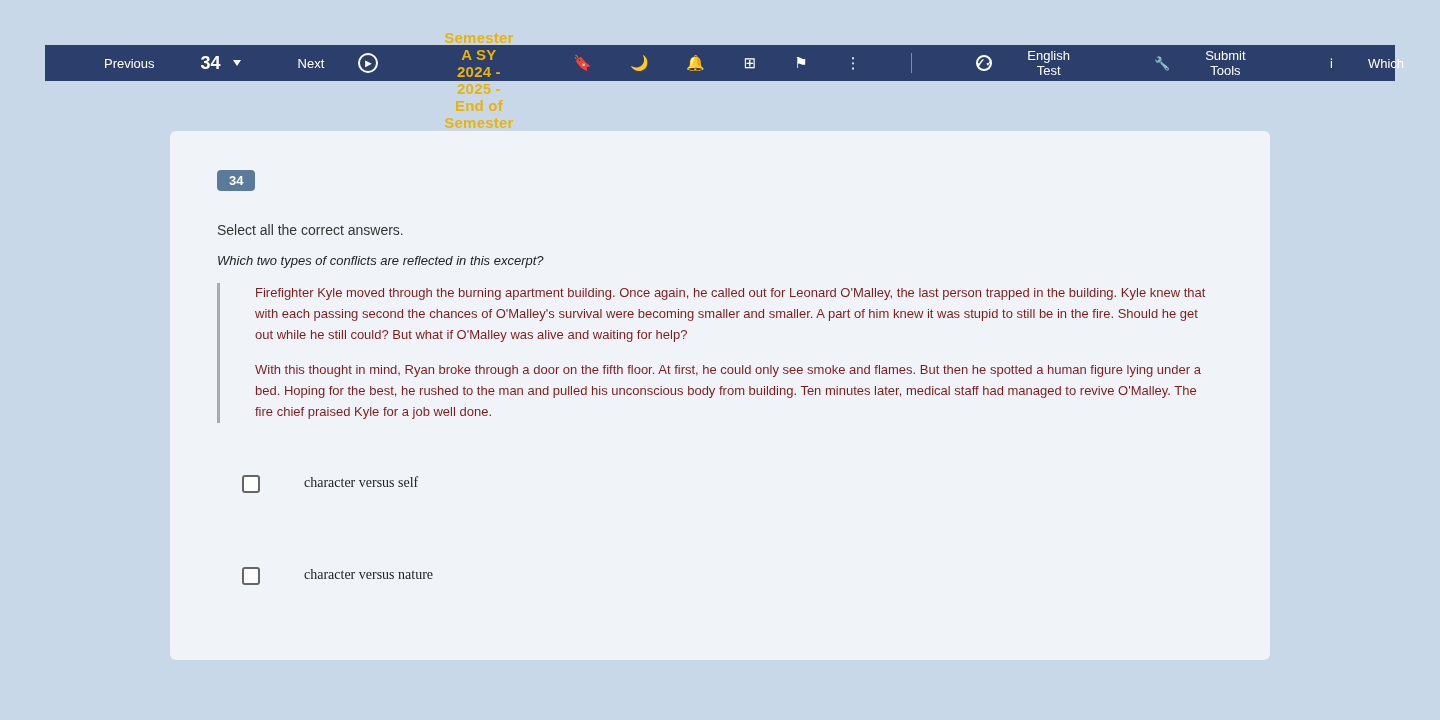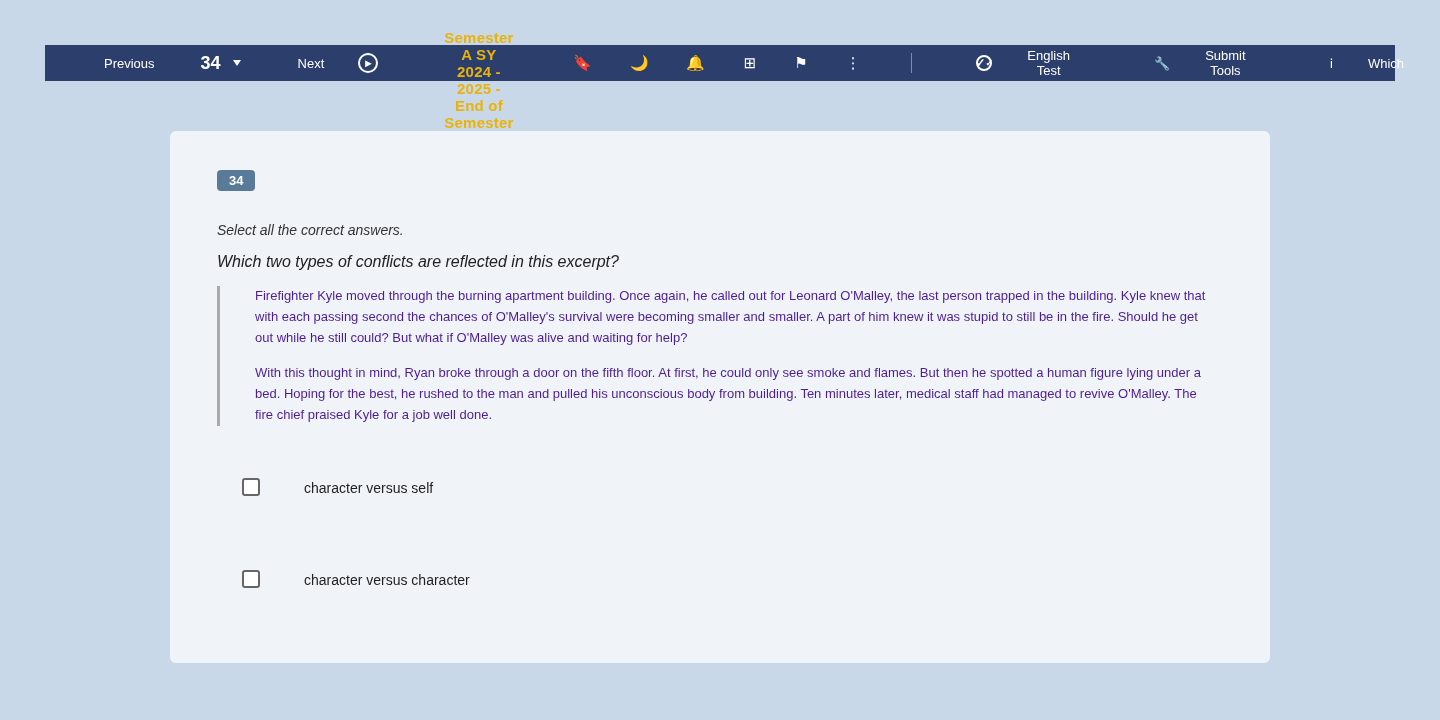--- a/index.html
+++ b/index.html
@@ -142,55 +142,55 @@
       font-weight: bold;
       padding: 3px 12px;
       border-radius: 4px;
       display: inline-block;
       margin-bottom: 16px;
     }
     .instruction-text {
       font-size: 14px;
       color: #333;
       margin-bottom: 12px;
-      font-style: italic;
     }
     .question-text {
-      font-size: 16px;
+      font-size: 13px;
       font-style: italic;
       color: #222;
       margin-bottom: 14px;
     }
 
     
     .excerpt-box {
       border-left: 3px solid #aaa;
       padding-left: 20px;
       margin-bottom: 22px;
     }
     .excerpt-paragraph {
       font-size: 13px;
-      color: #4c1d95;
+      color: #7f1d1d;
       line-height: 1.6;
       margin-bottom: 10px;
     }
     .excerpt-paragraph:last-child { margin-bottom: 0; }
 
     
     .answer-options {
       display: flex;
       flex-direction: column;
       gap: 14px;
       margin-left: 10px;
     }
     .answer-option {
       display: flex;
-      align-items: flex-end;
+      align-items: flex-start;
       gap: 14px;
       cursor: pointer;
+      font-family: Liberation Serif, serif;
     }
     .checkbox {
       width: 18px;
       height: 18px;
       border: 2px solid #666;
       border-radius: 3px;
       background: white;
       flex-shrink: 0;
       cursor: pointer;
     }
@@ -299,25 +299,25 @@
     </div>
 
     
     <div class="answer-options">
 
       <label class="answer-option">
         <div class="checkbox"></div>
         <span class="option-label">character versus self</span>
       </label>
 
-
       <label class="answer-option">
         <div class="checkbox"></div>
-        <span class="option-label">character versus character</span>
+        <span class="option-label">character versus nature</span>
       </label>
+
 
 
     </div>
   </div>
 
   <div class="button-row">
     <button class="btn-reset">Reset</button>
     <button class="btn-next">Next</button>
   </div>
 </div>

